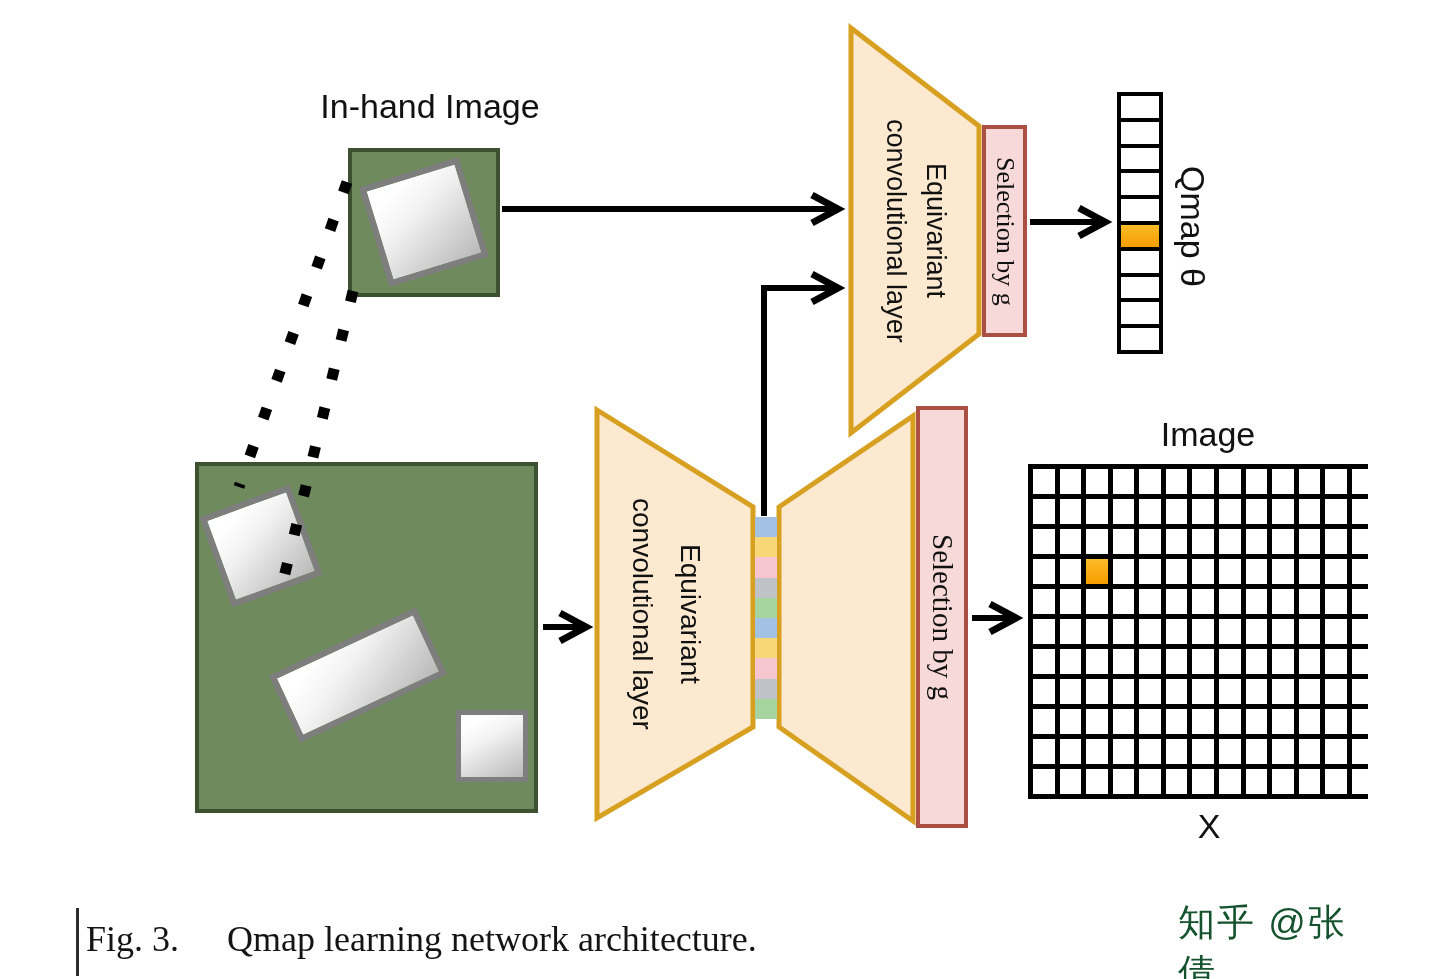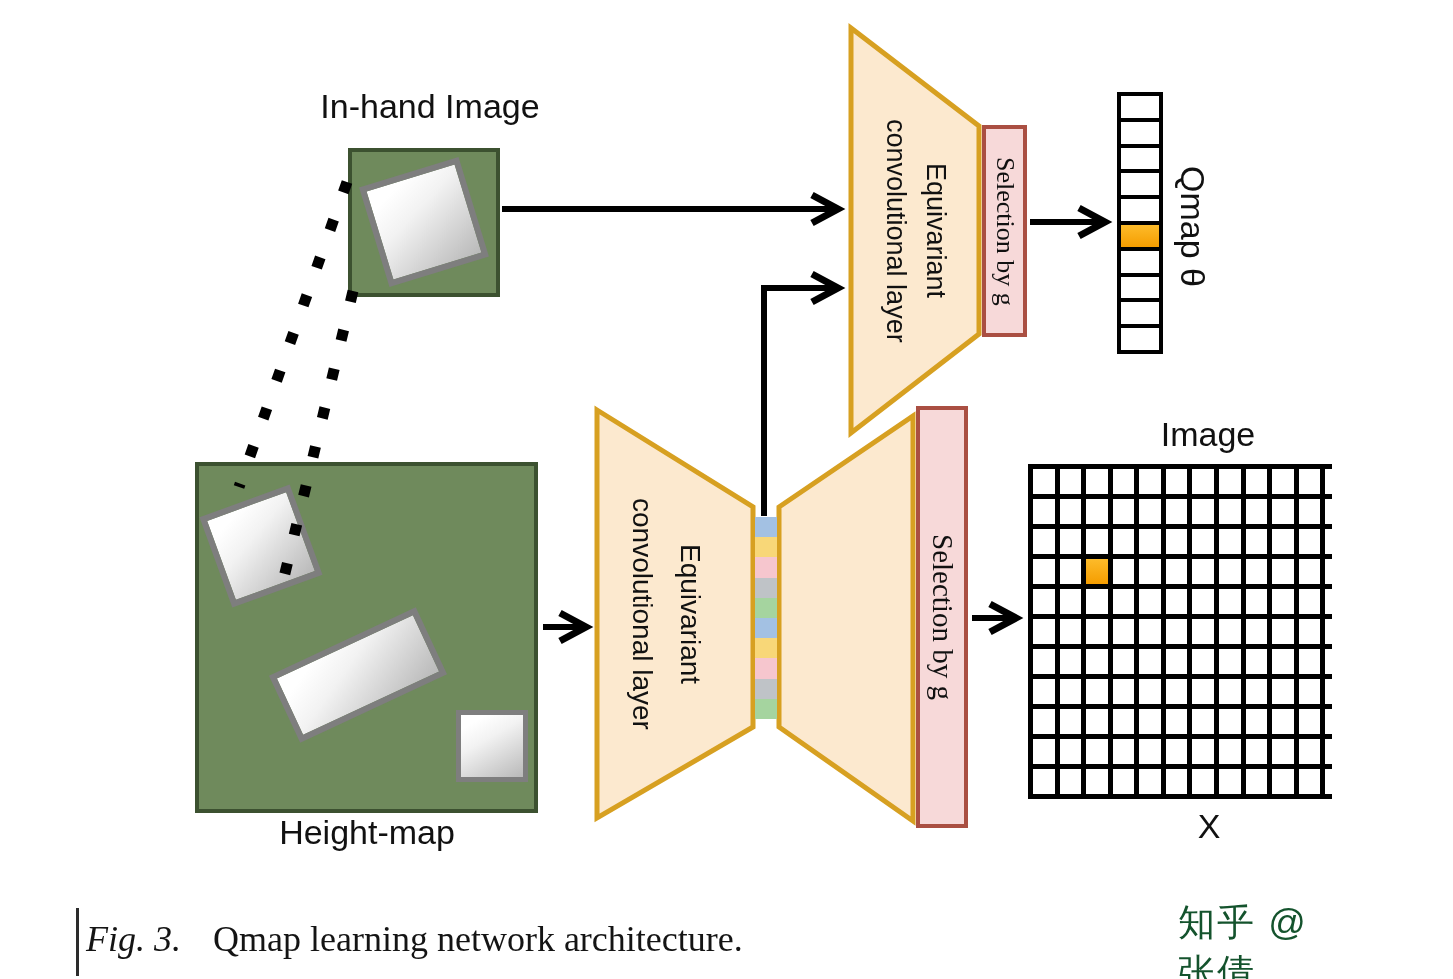--- a/index.html
+++ b/index.html
@@ -1,18 +1,18 @@
 <!DOCTYPE html>
 <html><head>
 <meta charset="utf-8">
 <style>
   html,body{margin:0;padding:0;background:#ffffff;}
   .canvas{
     position:relative;width:1332px;height:979px;background:#ffffff;overflow:hidden;
-    font-family:"Liberation Sans", sans-serif;color:#111;
+    font-family:"Liberation Sans", sans-serif;color:#111;padding-left:36px;
   }
   svg.connectors{position:absolute;left:0;top:0;z-index:5;}
 
   
   .greenbox{
     position:absolute;background:#6f8a5c;border:4px solid #3c5130;z-index:2;box-sizing:border-box;
   }
   .obj{
     position:absolute;background:linear-gradient(150deg,#ffffff 15%,#f2f2f2 40%,#b9b9b9 100%);
     border:6px solid #7e7e7e;box-sizing:border-box;
@@ -55,21 +55,21 @@
   }
   .qmap-grid .cell{background:#ffffff;}
   .qmap-grid .cell.hl{background:linear-gradient(180deg,#fdbb2a,#f59d00);}
 
   
   .bottleneck{position:absolute;z-index:7;display:flex;flex-direction:column;}
   .bottleneck .fcell{flex:1;}
 
   .caption-bar{position:absolute;z-index:6;background:#2c2c2c;}
   .caption{position:absolute;z-index:6;font-family:"Liberation Serif", serif;font-size:36px;color:#141414;white-space:nowrap;}
-  .caption .fig{display:inline-block;margin-right:32px;font-style:italic;}
+  .caption .fig{display:inline-block;margin-right:48px;}
   .watermark{position:absolute;z-index:6;font-size:37px;color:#14532d;letter-spacing:2px;}
 </style>
 </head>
 <body>
 
 <div class="canvas">
 
   <div class="greenbox" style="left:348px;top:148px;width:152px;height:149px;">
     <div class="obj" style="left:20px;top:18px;width:104px;height:104px;transform:rotate(-17deg);"></div>
   </div>
@@ -95,21 +95,20 @@
     <line x1="353" y1="291" x2="279" y2="598" stroke="#000" stroke-width="11" stroke-dasharray="11 29"></line>
 
     <line x1="502" y1="209" x2="838" y2="209" stroke="#000" stroke-width="6" marker-end="url(#arrow)"></line>
     <polyline points="764,516 764,288 838,288" fill="none" stroke="#000" stroke-width="6" marker-end="url(#arrow)"></polyline>
     <line x1="1030" y1="222" x2="1105" y2="222" stroke="#000" stroke-width="6" marker-end="url(#arrow)"></line>
     <line x1="543" y1="627" x2="586" y2="627" stroke="#000" stroke-width="6" marker-end="url(#arrow)"></line>
     <line x1="972" y1="618" x2="1016" y2="618" stroke="#000" stroke-width="6" marker-end="url(#arrow)"></line>
   </svg>
 
   <div class="label" style="left:300px;top:88px;width:260px;">In-hand Image</div>
-  <div class="label" style="left:242px;top:814px;width:250px;">Height-map</div>
 
   <div class="enc-label" style="left:880px;top:66px;width:76px;height:330px;">
     <div>Equivariant</div>
     <div>convolutional layer</div>
   </div>
   <div class="enc-label bottom" style="left:610px;top:436px;width:104px;height:356px;">
     <div>Equivariant</div>
     <div>convolutional layer</div>
   </div>
 

